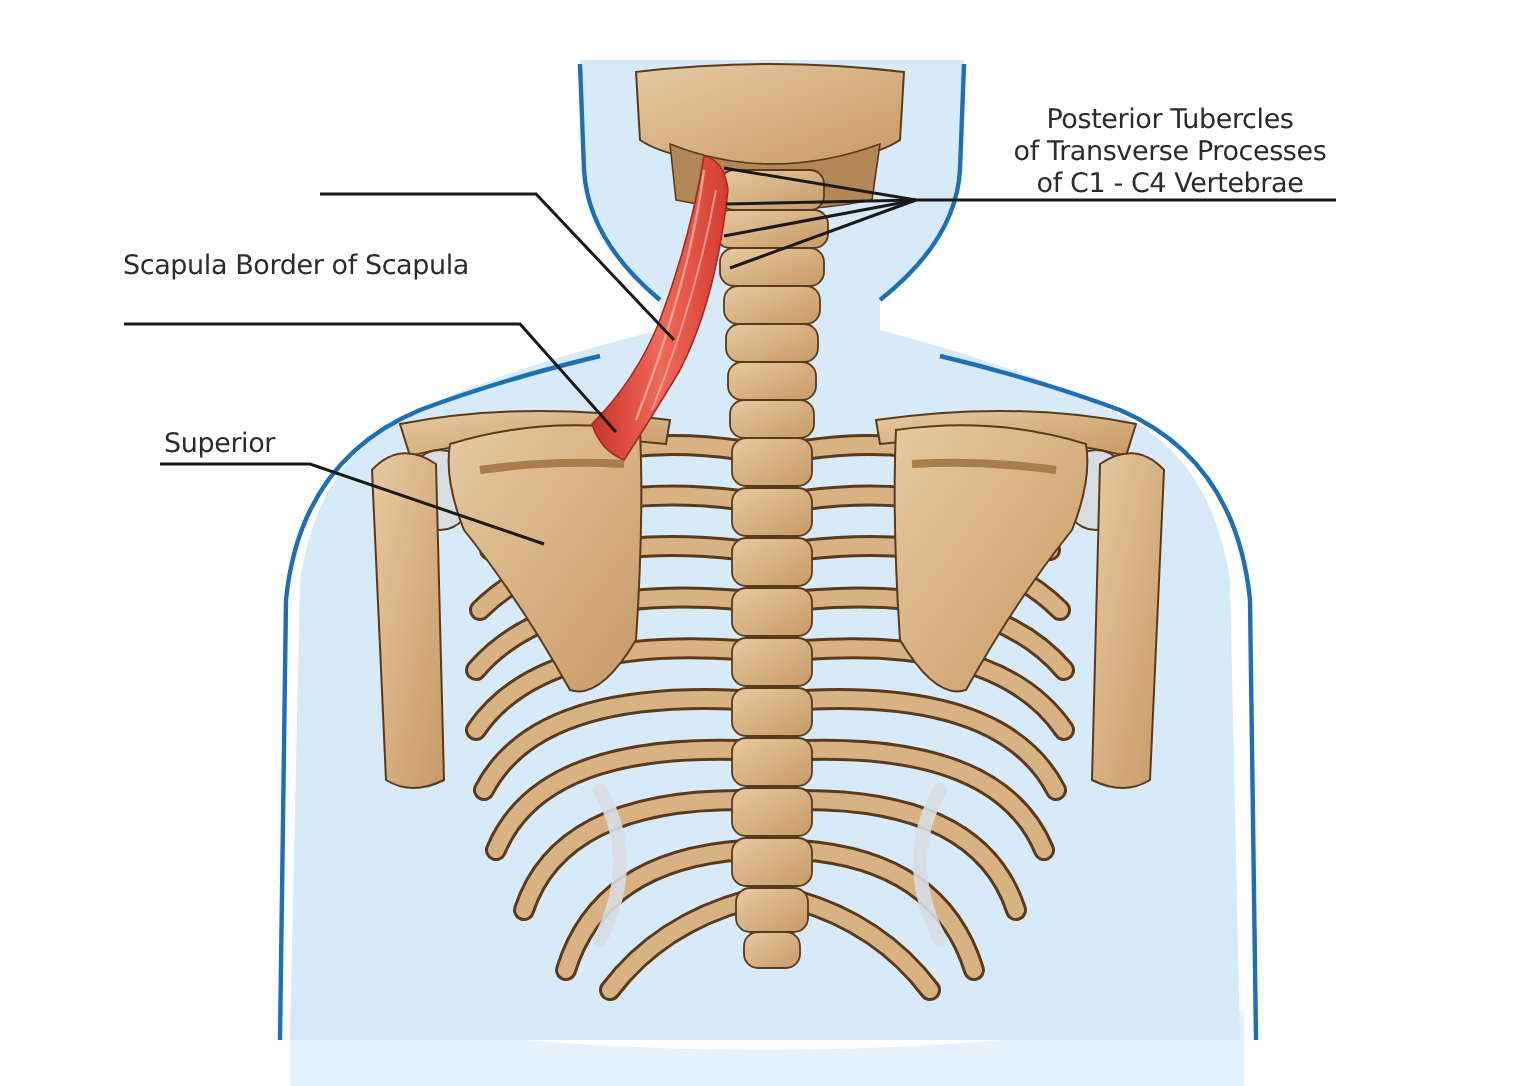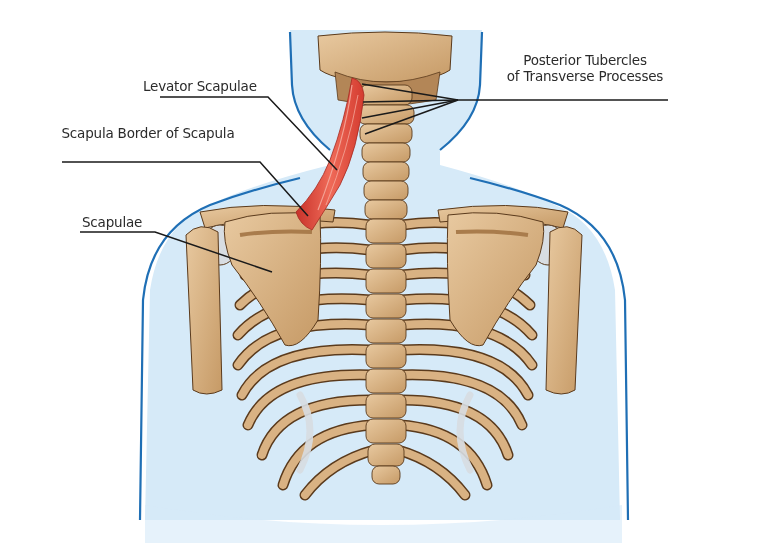--- a/index.html
+++ b/index.html
@@ -146,26 +146,24 @@
       <path d="M160,97 L268,97 L337,170"></path>
       <path d="M62,162 L260,162 L308,216"></path>
       <path d="M80,232 L155,232 L272,272"></path>
     </g>
   </svg>
 
   
   <div class="label center" style="left:495px; top:52px; width:180px;">
     <div>Posterior Tubercles</div>
     <div>of Transverse Processes</div>
+    <div>of C1 - C4 Vertebrae</div>
   </div>
 
-  <div class="label" style="left:143px; top:78px;">
-    <span>Levator Scapulae</span>
-  </div>
 
   <div class="label center" style="left:48px; top:125px; width:200px;">
     <div>Scapula Border of Scapula</div>
   </div>
 
   <div class="label" style="left:82px; top:214px;">
-    <span>Scapulae</span>
+    <span>Superior</span>
   </div>
 </div>
 
 </body></html>

